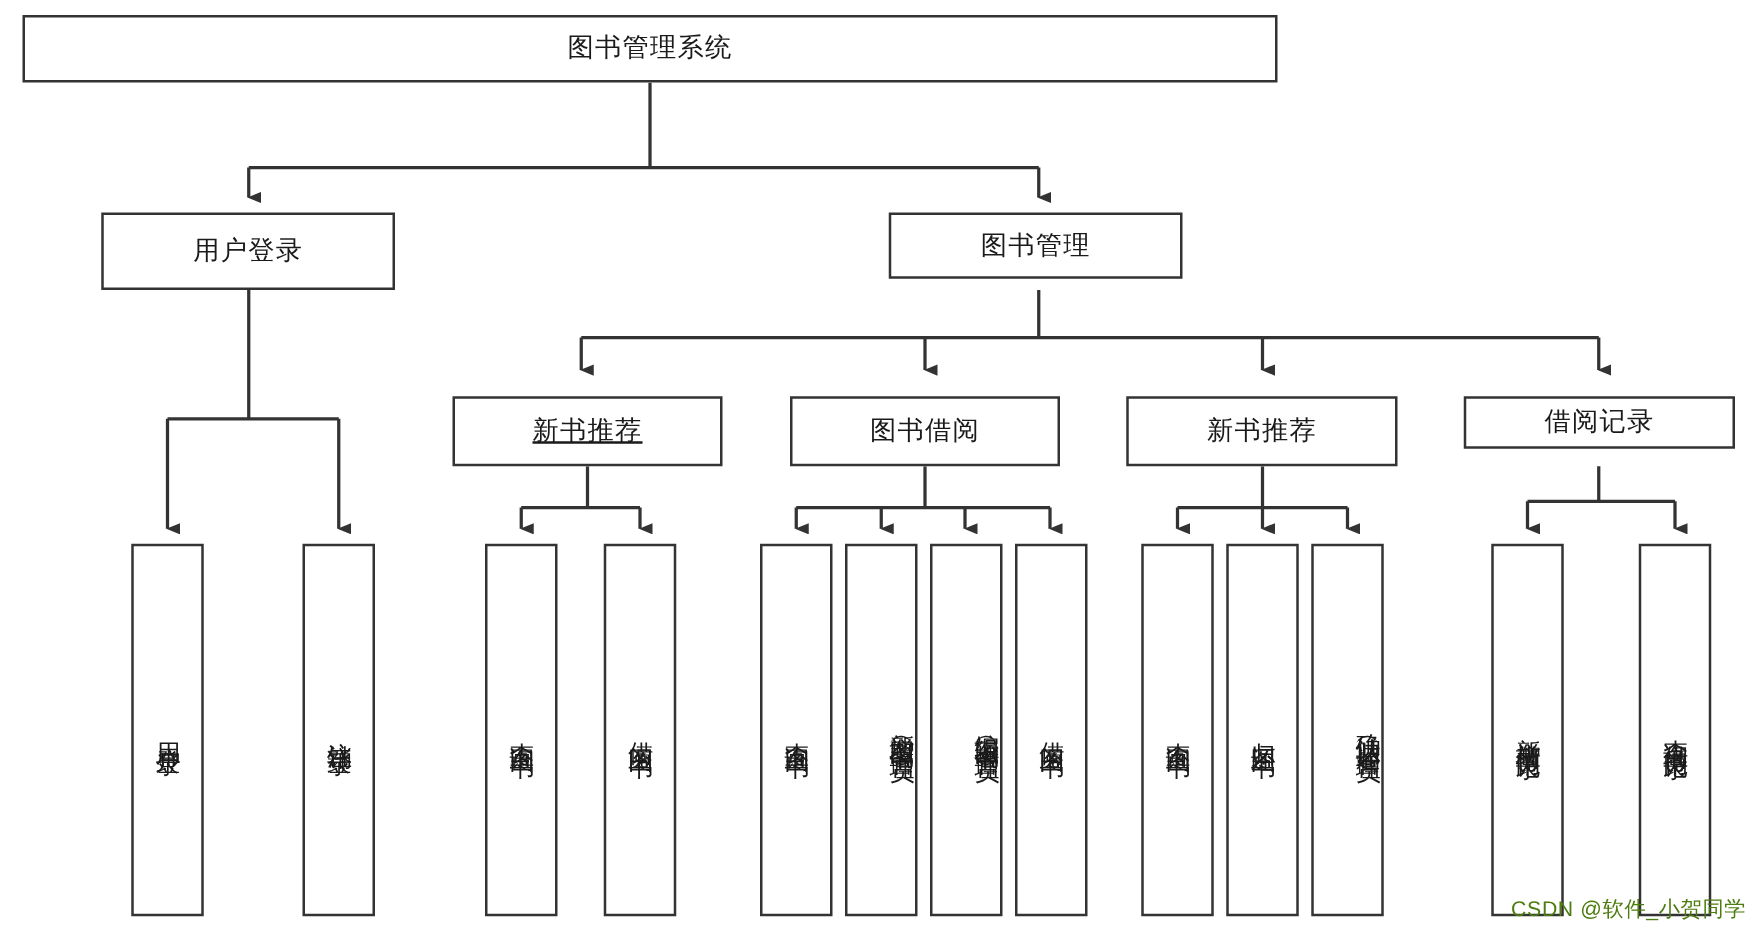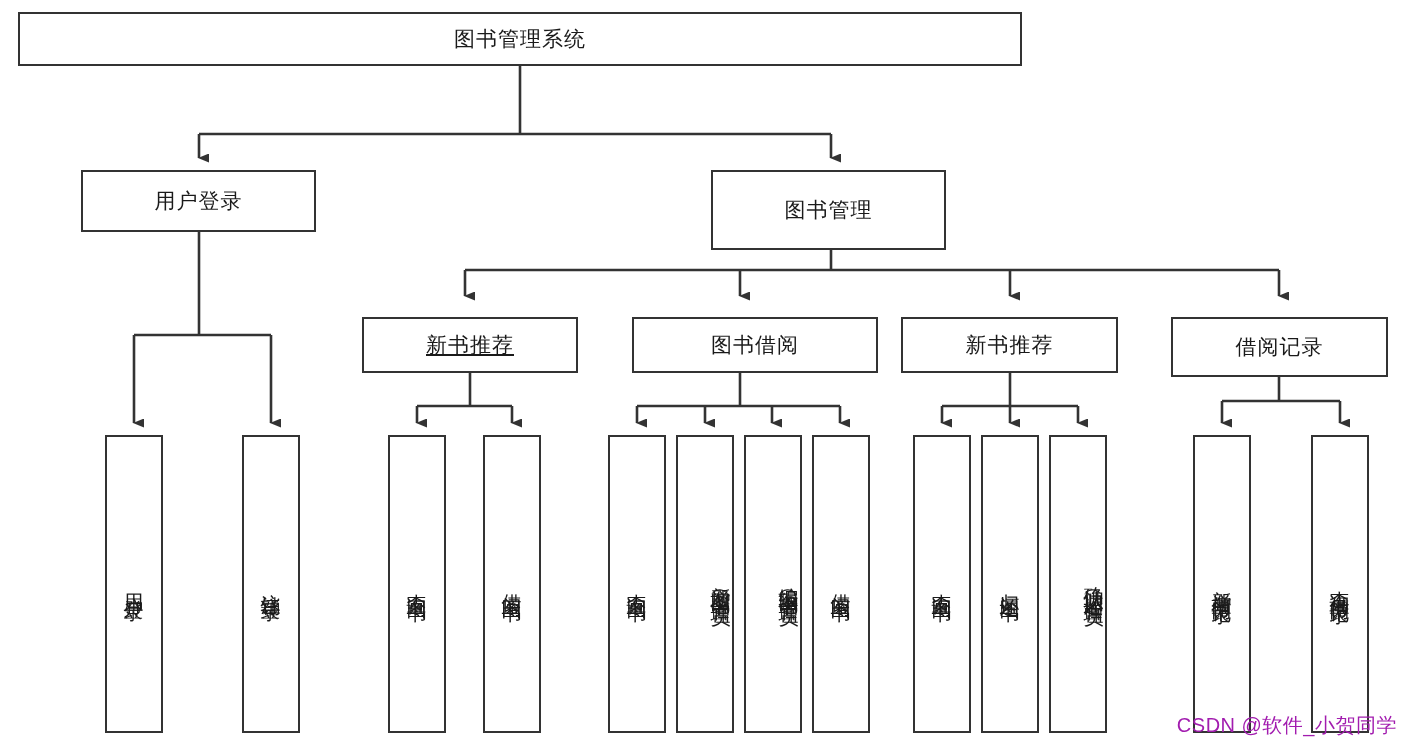--- a/index.html
+++ b/index.html
@@ -56,22 +56,22 @@
     align-items: flex-start;
   }
   .node-label {
     display: block;
     white-space: pre-line;
   }
   #watermark {
     position: absolute;
     right: 8px;
     bottom: 8px;
-    font-size: 20px;
-    color: #a21caf;
+    font-size: 17px;
+    color: #4d7c0f;
     letter-spacing: 0.5px;
     white-space: nowrap;
     user-select: none;
   }
 </style>
 </head>
 <body>
 
 <div id="diagram-root">
 
@@ -126,34 +126,34 @@
     </g>
   </svg>
 
   <div class="node horizontal" style="left:18px; top:12px; width:1004px; height:54px;">
     <span class="node-label">图书管理系统</span>
   </div>
 
   <div class="node horizontal" style="left:81px; top:170px; width:235px; height:62px;">
     <span class="node-label">用户登录</span>
   </div>
-  <div class="node horizontal" style="left:711px; top:170px; width:235px; height:80px;">
+  <div class="node horizontal" style="left:711px; top:170px; width:235px; height:53px;">
     <span class="node-label">图书管理</span>
   </div>
 
   <div class="node horizontal" style="left:362px; top:317px; width:216px; height:56px;text-decoration:underline;">
     <span class="node-label">新书推荐</span>
   </div>
-  <div class="node horizontal" style="left:632px; top:317px; width:246px; height:56px;">
+  <div class="node horizontal" style="left:632px; top:317px; width:216px; height:56px;">
     <span class="node-label">图书借阅</span>
   </div>
   <div class="node horizontal" style="left:901px; top:317px; width:217px; height:56px;">
     <span class="node-label">新书推荐</span>
   </div>
-  <div class="node horizontal" style="left:1171px; top:317px; width:217px; height:60px;">
+  <div class="node horizontal" style="left:1171px; top:317px; width:217px; height:42px;">
     <span class="node-label">借阅记录</span>
   </div>
 
   <div class="node vertical" style="left:105px; top:435px; width:58px; height:298px; align-items:center;">
     <span class="node-label">用户登录</span>
   </div>
   <div class="node vertical" style="left:242px; top:435px; width:58px; height:298px; align-items:center;">
     <span class="node-label">注销登录</span>
   </div>
 

